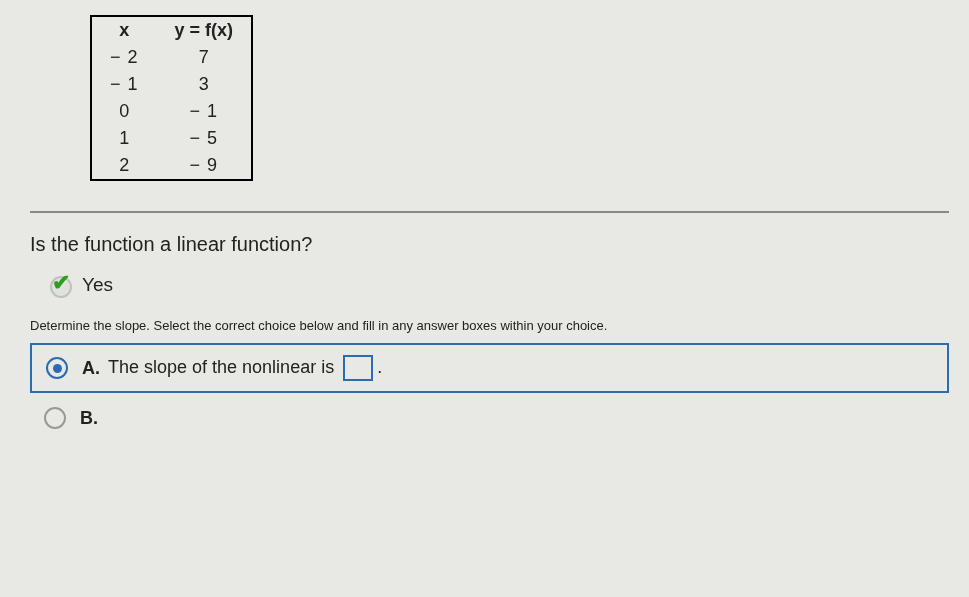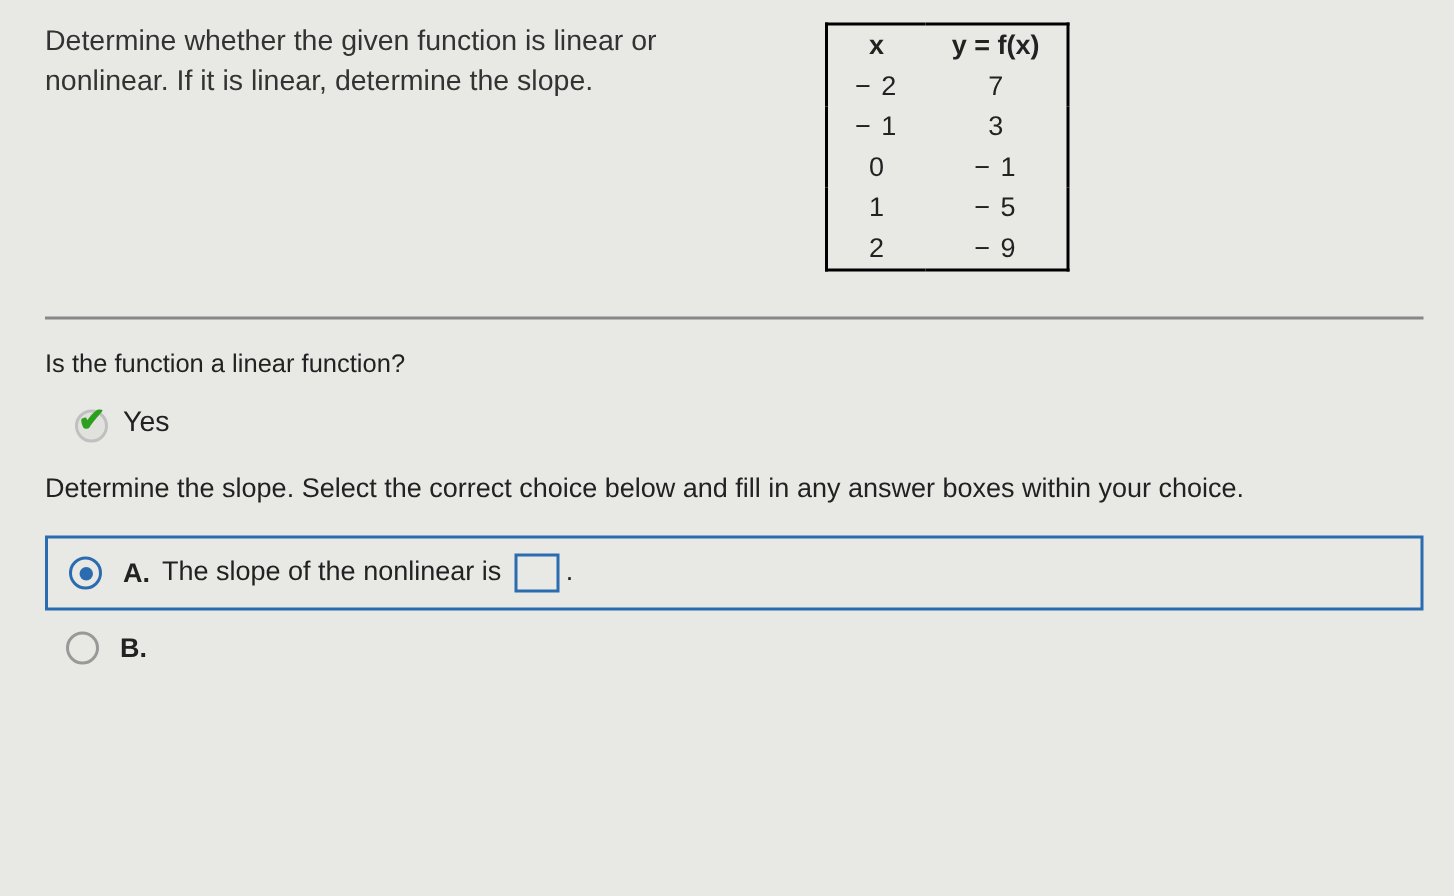--- a/index.html
+++ b/index.html
@@ -5,41 +5,40 @@
 body{margin:0;padding:0;background:#e8e8e4;font-family:Arial,Helvetica,sans-serif;color:#222;font-size:18px;width:969px;height:597px;overflow:hidden;position:relative}
 .page{padding:15px 20px 0 30px}
 .top{display:flex;align-items:flex-start;gap:40px}
 .prompt{max-width:420px;line-height:1.4;font-size:19px;color:#333}
 .tbl{border:2px solid #000;border-collapse:collapse;font-family:Arial,sans-serif;margin-left:60px}
 .tbl td,.tbl th{padding:3px 18px;text-align:center;font-size:18px;font-weight:normal}
 .tbl thead th{border-bottom:0;font-weight:bold}
 .tbl thead th:first-child{text-align:center}
 .minus{letter-spacing:1px}
 .divider{border:none;border-top:2px solid #888;margin:30px 0 20px 0}
-.q1{font-size:17px;margin-bottom:18px}
+.q1{font-size:20px;margin-bottom:18px}
 .opt-row{display:flex;align-items:center;gap:14px;margin:10px 0 12px 20px;font-size:19px}
 .radio{width:18px;height:18px;border:2px solid #999;border-radius:50%;display:flex;align-items:center;justify-content:center;flex-shrink:0}
 .radio.sel{border-color:#2b6cb0}
 .radio.sel::after{content:"";width:9px;height:9px;background:#2b6cb0;border-radius:50%}
 .radio-wrap{position:relative;width:18px;height:18px}
 .radio-faded{width:18px;height:18px;border:2px solid #c0c0c0;border-radius:50%;background:rgba(200,200,200,.2)}
 .check-overlay{position:absolute;top:-6px;left:2px;color:#2ca01c;font-size:22px;font-weight:bold}
-.q2{font-size:18px;margin:22px 0 21px 0}
+.q2{font-size:13px;margin:22px 0 10px 0}
 .choiceA{border:2px solid #2b6cb0;padding:10px 14px;margin:6px 0 8px 0;display:flex;align-items:center;gap:14px}
 .ansbox{display:inline-block;width:26px;height:22px;border:2px solid #2b6cb0;vertical-align:middle;margin:0 4px}
 .choiceB{padding:6px 14px;display:flex;align-items:center;gap:14px}
 .lbl{display:flex;gap:8px;align-items:center}
 .letter{font-weight:bold}
 </style>
 </head>
 <body>
 
 <div class="page">
   <div class="top">
-    <div class="prompt">Determine whether the given function is linear or nonlinear.  If it is linear, determine the slope.</div>
     <table class="tbl">
       <thead>
         <tr>
           <th>x</th>
           <th>y = f(x)</th>
         </tr>
       </thead>
       <tbody>
         <tr>
             <td class="minus">− 2</td>

